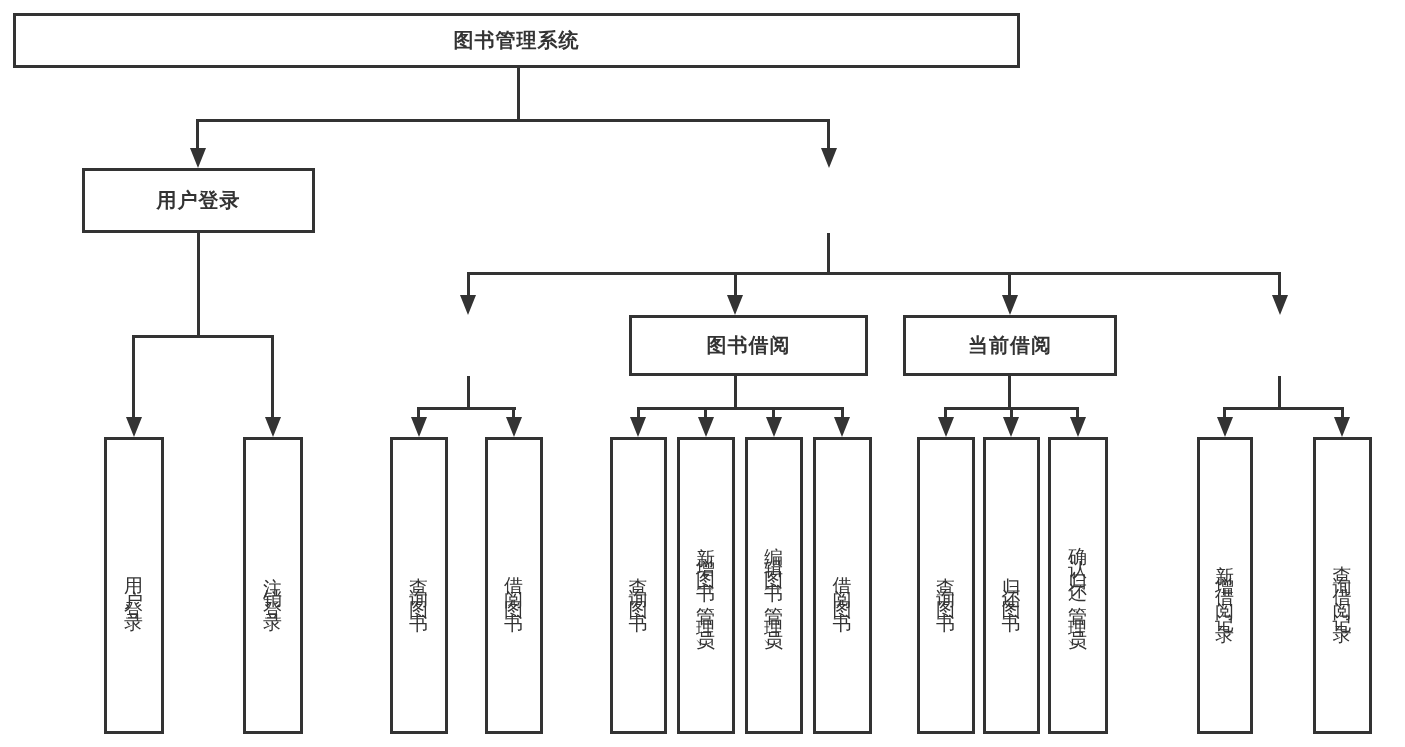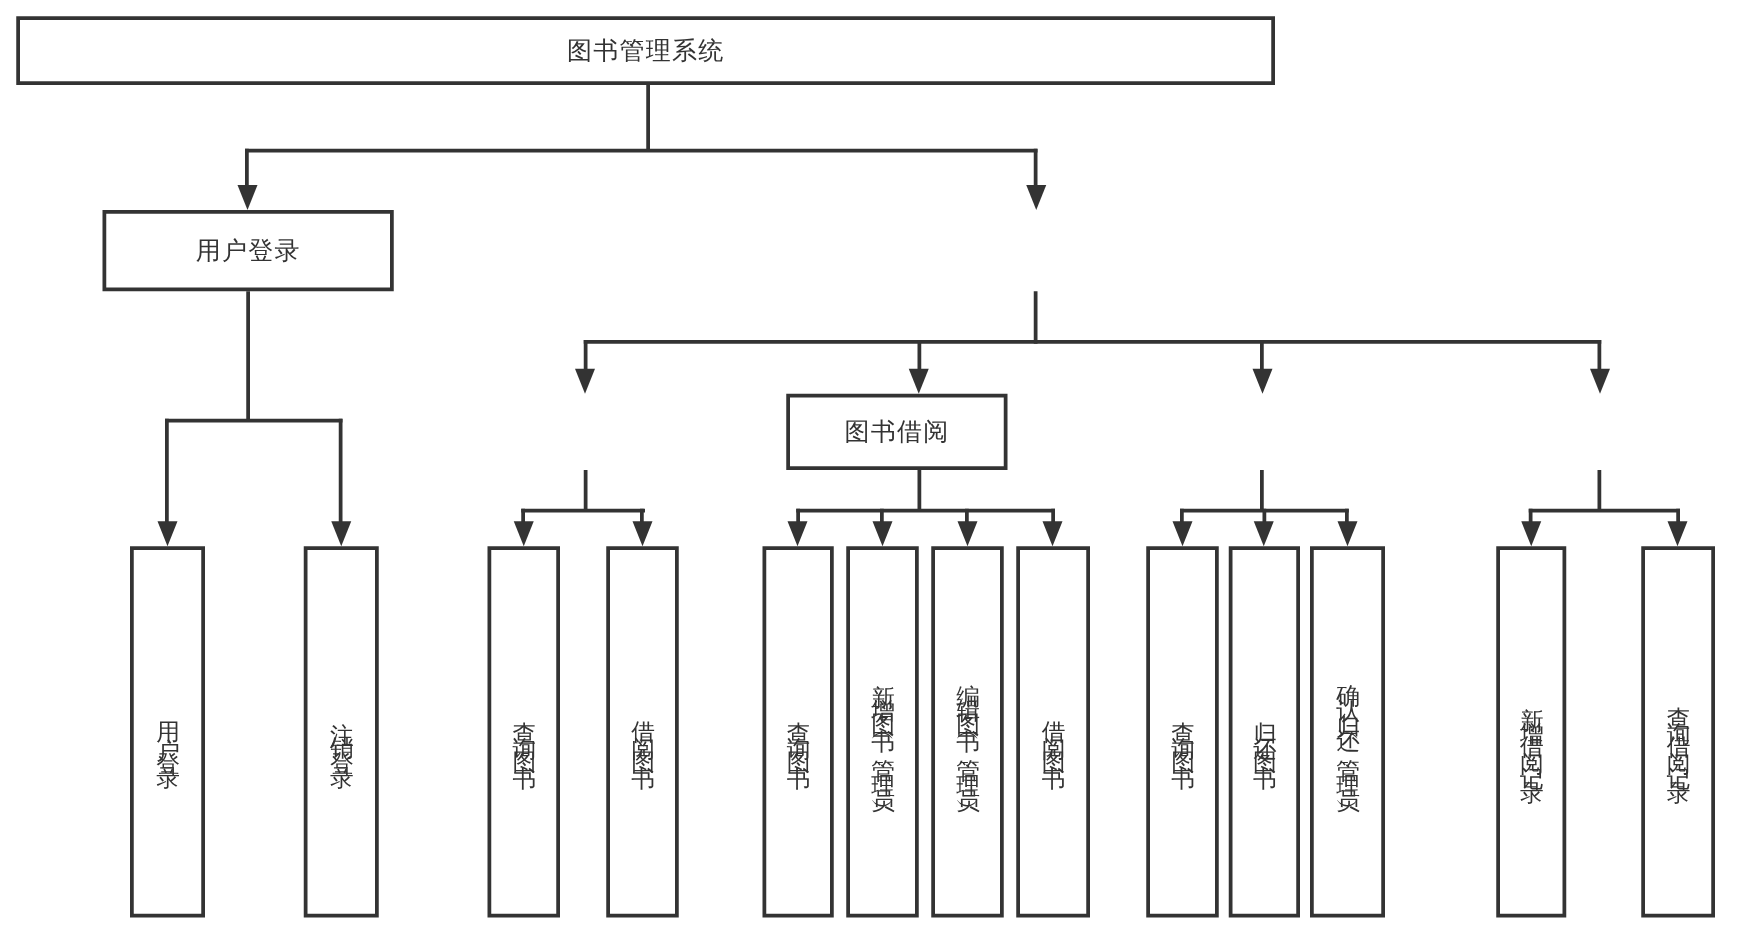--- a/index.html
+++ b/index.html
@@ -15,21 +15,21 @@
   }
   .box {
     position: absolute;
     background: #ffffff;
     border: 3px solid #333333;
     display: flex;
     align-items: center;
     justify-content: center;
     color: #333333;
   }
-  .hbox { font-size: 20px; letter-spacing: 1px; white-space: nowrap; }
+  .hbox { font-size: 20px; letter-spacing: 1px; white-space: nowrap; font-weight: bold; }
   .vbox {
     writing-mode: vertical-rl;
     text-orientation: mixed;
     font-size: 19px;
     letter-spacing: 12px;
     line-height: 1.1;
   }
   .vline { position: absolute; width: 3px; background: #333333; }
   .hline { position: absolute; height: 3px; background: #333333; }
   .arrow {
@@ -77,21 +77,22 @@
   <div class="hline" style="left:467px; top:272px; width:814px;"></div>
   <div class="vline" style="left:467px; top:272px; height:26px;"></div>
   <div class="arrow" style="left:460px; top:295px;"></div>
   <div class="vline" style="left:734px; top:272px; height:26px;"></div>
   <div class="arrow" style="left:727px; top:295px;"></div>
   <div class="vline" style="left:1008px; top:272px; height:26px;"></div>
   <div class="arrow" style="left:1002px; top:295px;"></div>
   <div class="vline" style="left:1278px; top:272px; height:26px;"></div>
   <div class="arrow" style="left:1272px; top:295px;"></div>
 
-  <div class="box hbox" style="left:629px; top:315px; width:177px; height:61px;">图书借阅</div>
+  <div class="box hbox" style="left:629px; top:315px; width:239px; height:61px;">图书借阅</div>
+  <div class="box hbox" style="left:903px; top:315px; width:214px; height:61px;">当前借阅</div>
 
   <div class="vline" style="left:467px; top:376px; height:33px;"></div>
   <div class="hline" style="left:417px; top:407px; width:99px;"></div>
   <div class="vline" style="left:417px; top:407px; height:12px;"></div>
   <div class="arrow" style="left:411px; top:417px;"></div>
   <div class="vline" style="left:512px; top:407px; height:12px;"></div>
   <div class="arrow" style="left:506px; top:417px;"></div>
 
   <div class="vline" style="left:734px; top:376px; height:33px;"></div>
   <div class="hline" style="left:637px; top:407px; width:207px;"></div>

